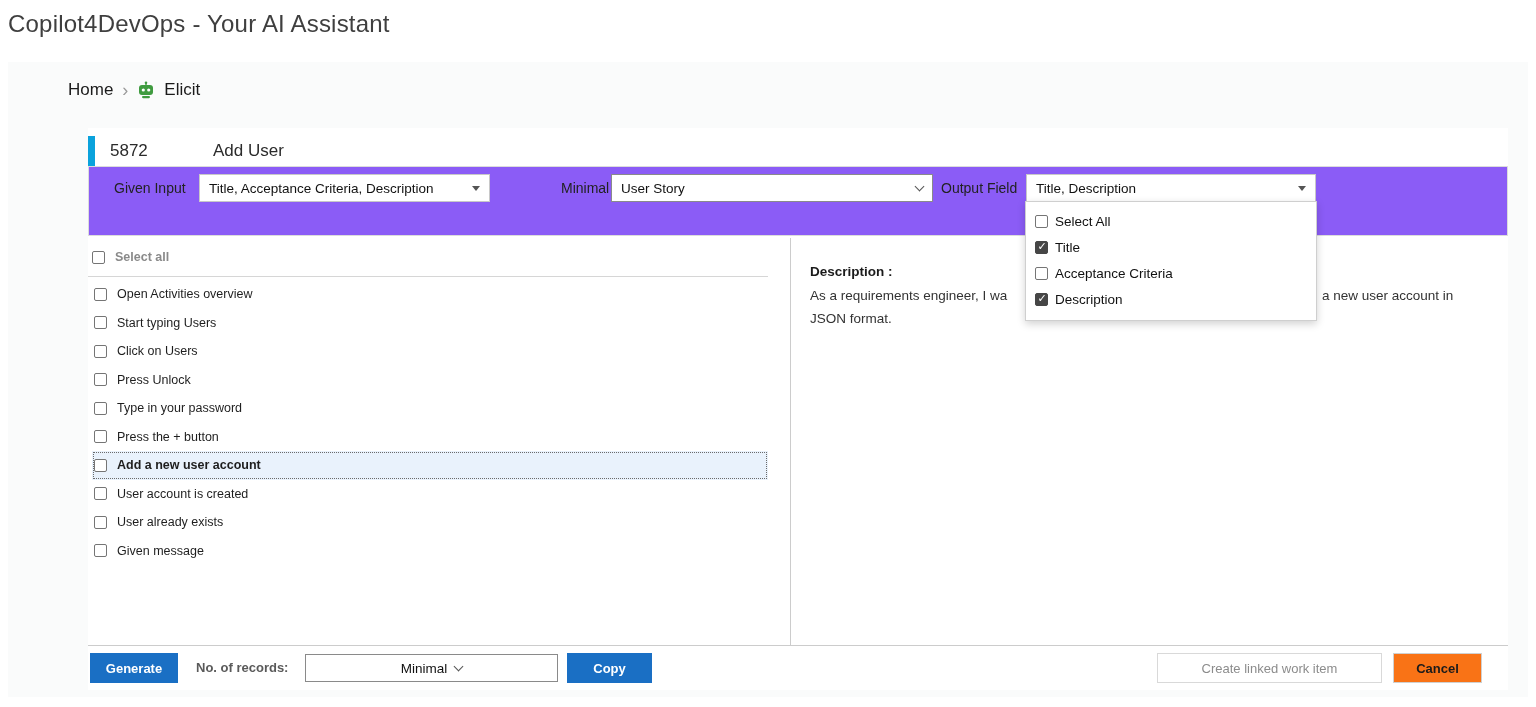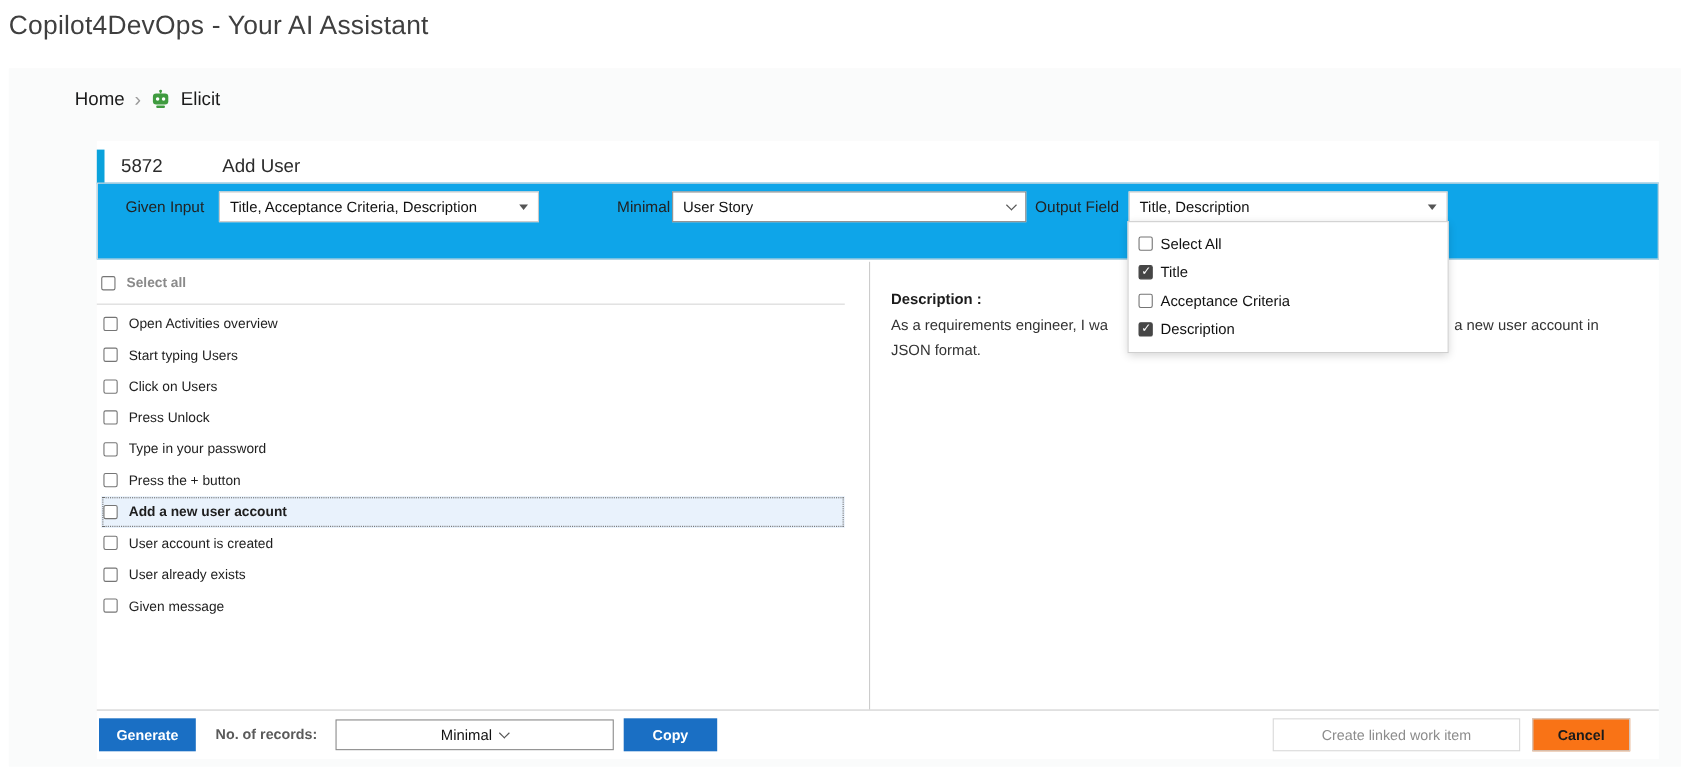--- a/index.html
+++ b/index.html
@@ -22,24 +22,24 @@
   }
   .bc-home { cursor:pointer; }
   .bc-sep { color:#9a9a9a; font-size:18px; }
   .bc-icon { display:flex; align-items:center; }
   .card {
     position:absolute; left:80px; top:66px; width:1420px; height:562px;
     background:#ffffff;
   }
   .accent-bar { position:absolute; left:0; top:8px; width:7px; height:31px; background:#0aa2dc; }
   .wi-id { position:absolute; left:22px; top:13px; font-size:17px; color:#2b2b2b; }
-  .wi-title { position:absolute; left:114px; top:13px; font-size:17px; color:#2b2b2b; }
+  .wi-title { position:absolute; left:125px; top:13px; font-size:17px; color:#2b2b2b; }
   .toolbar {
     position:absolute; left:0; top:38px; width:1420px; height:70px;
-    border:1px solid #dcdcdc; background:#0ea5e9;
+    border:1px solid #dcdcdc; background:#8b5cf6;
   }
   .tb-label { position:absolute; top:7px; height:28px; line-height:28px; font-size:14px; color:#222; }
   .dd {
     position:absolute; top:7px; height:28px; background:#fff;
     border:1px solid #c8c8c8; display:flex; align-items:center;
     justify-content:space-between; padding:0 9px; font-size:13.5px; color:#111;
     cursor:pointer;
   }
   .dd.sel { border-color:#8a8a8a; }
   .dd-val { white-space:nowrap; overflow:hidden; }

